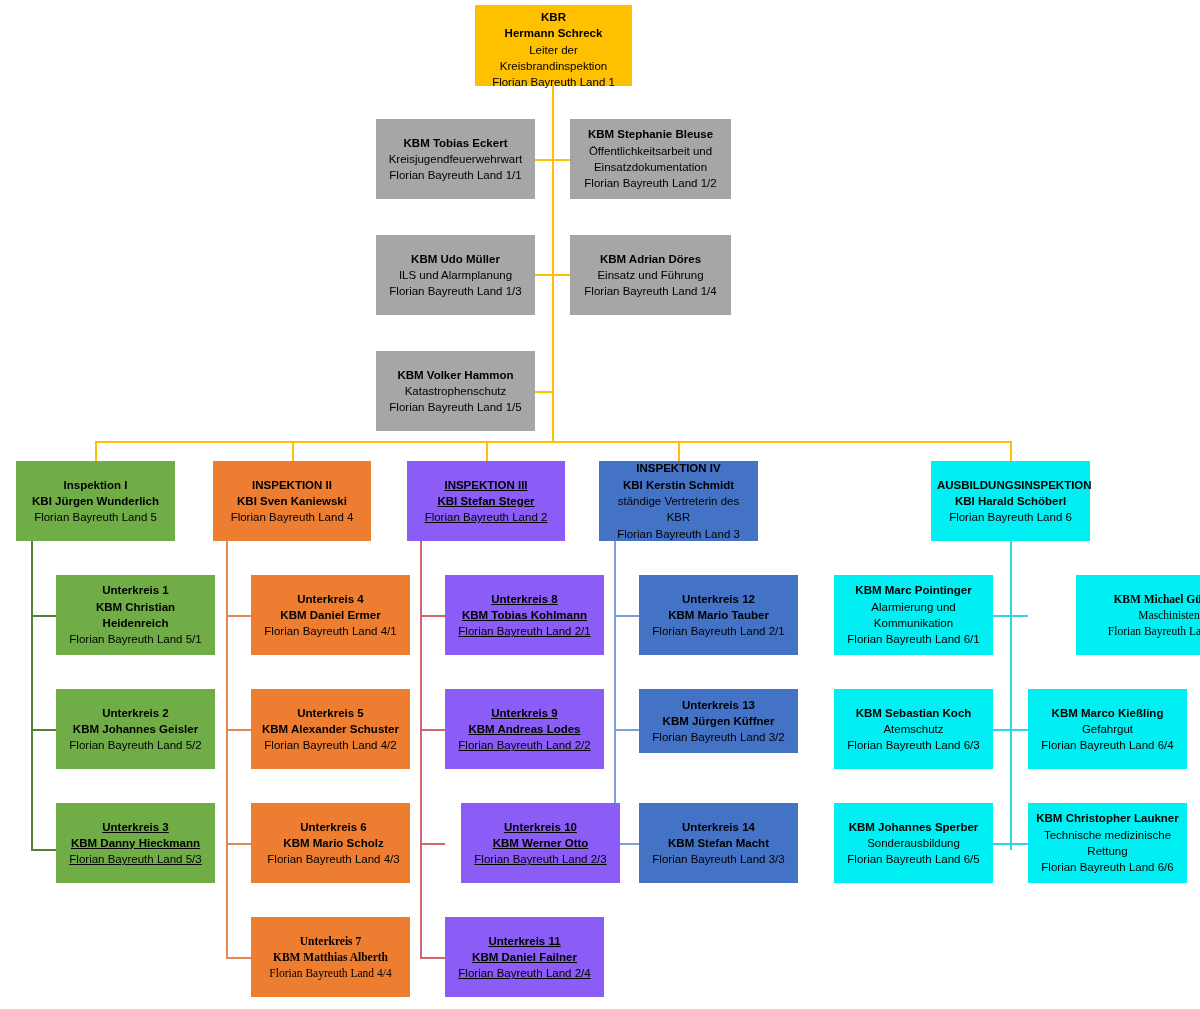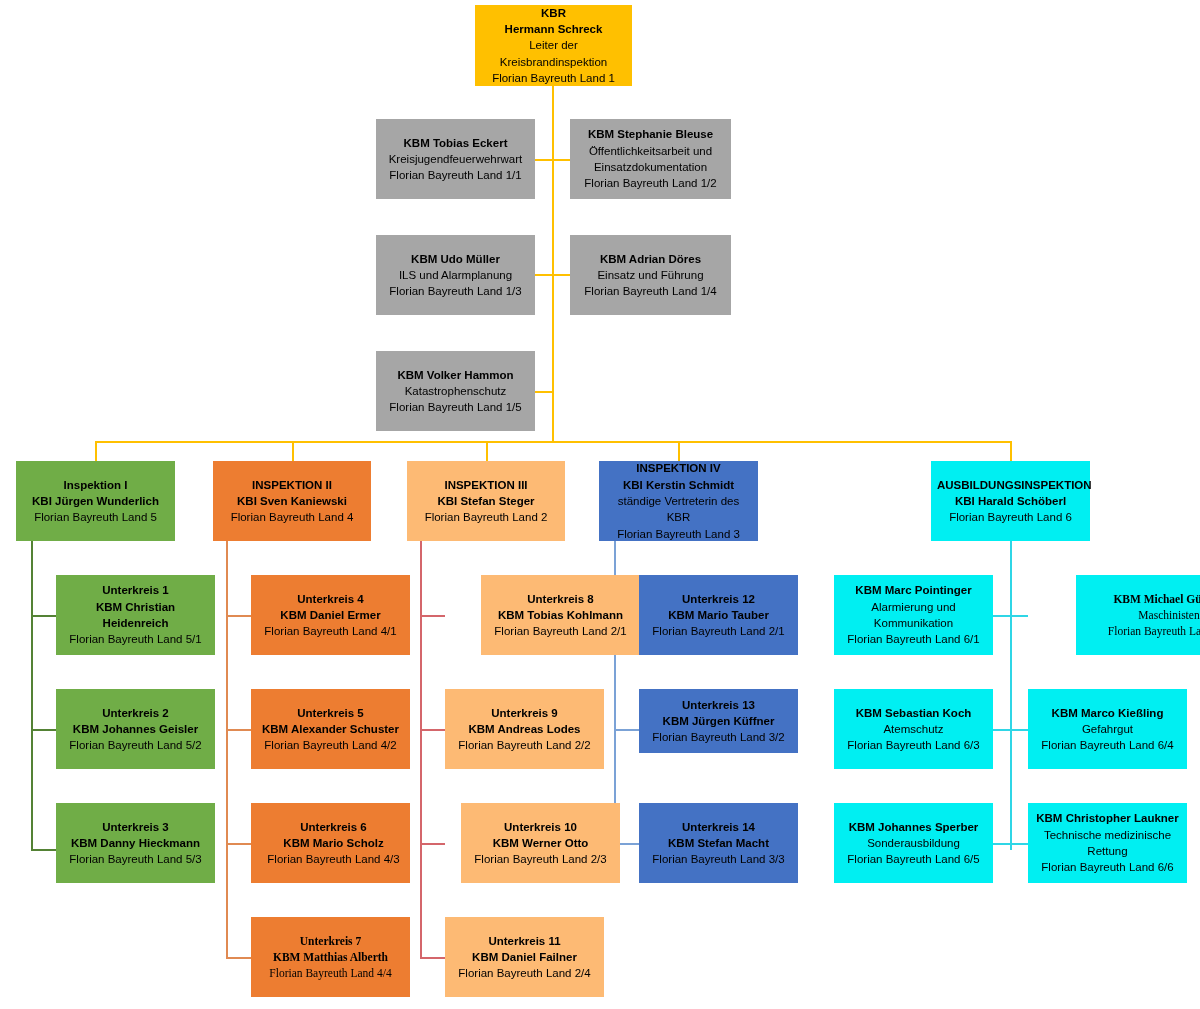--- a/index.html
+++ b/index.html
@@ -26,25 +26,25 @@
   .box .ln{display:block;width:100%;}
   .box .b{font-weight:bold;}
 
   
   .fs-root{font-size:11.5px;}
   .fs-gray{font-size:11.5px;}
   .fs-insp{font-size:11.5px;}
   .fs-sub{font-size:11.5px;}
 
   
-  .c-yellow{background:#FFC000;}
+  .c-yellow{background:#FFC000;justify-content:space-between;}
   .c-gray{background:#A6A6A6;}
   .c-green{background:#70AD47;}
   .c-orange{background:#ED7D31;}
-  .c-red{background:#fdba74;}
+  .c-red{background:#8b5cf6;text-decoration:underline;}
   .c-blue{background:#4472C4;}
   .c-cyan{background:#00EFF2;}
 
   
   .ln-v,.ln-h{position:absolute;}
   .ln-v{width:2px;}
   .ln-h{height:2px;}
   .k-yellow{background:#FFC000;}
   .k-green{background:#548235;}
   .k-orange{background:#E08A52;}
@@ -173,21 +173,21 @@
   <div class="box c-green fs-sub" style="left:56px;top:575px;width:159px;height:80px;">
     <span class="ln b">Unterkreis 1</span>
     <span class="ln b">KBM Christian Heidenreich</span>
     <span class="ln">Florian Bayreuth Land 5/1</span>
   </div>
   <div class="box c-green fs-sub" style="left:56px;top:689px;width:159px;height:80px;">
     <span class="ln b">Unterkreis 2</span>
     <span class="ln b">KBM Johannes Geisler</span>
     <span class="ln">Florian Bayreuth Land 5/2</span>
   </div>
-  <div class="box c-green fs-sub" style="left:56px;top:803px;width:159px;height:80px;">
+  <div class="box c-green fs-sub" style="left:56px;top:803px;width:159px;height:80px;text-decoration:underline;">
     <span class="ln b">Unterkreis 3</span>
     <span class="ln b">KBM Danny Hieckmann</span>
     <span class="ln">Florian Bayreuth Land 5/3</span>
   </div>
 
   <div class="box c-orange fs-sub" style="left:251px;top:575px;width:159px;height:80px;">
     <span class="ln b">Unterkreis 4</span>
     <span class="ln b">KBM Daniel Ermer</span>
     <span class="ln">Florian Bayreuth Land 4/1</span>
   </div>
@@ -200,21 +200,21 @@
     <span class="ln b">Unterkreis 6</span>
     <span class="ln b">KBM Mario Scholz</span>
     <span class="ln">Florian Bayreuth Land  4/3</span>
   </div>
   <div class="box c-orange fs-sub" style="left:251px;top:917px;width:159px;height:80px;font-family:Liberation Serif, serif;">
     <span class="ln b">Unterkreis 7</span>
     <span class="ln b">KBM Matthias Alberth</span>
     <span class="ln">Florian Bayreuth Land  4/4</span>
   </div>
 
-  <div class="box c-red fs-sub" style="left:445px;top:575px;width:159px;height:80px;margin-left:36px;">
+  <div class="box c-red fs-sub" style="left:445px;top:575px;width:159px;height:80px;">
     <span class="ln b">Unterkreis 8</span>
     <span class="ln b">KBM Tobias Kohlmann</span>
     <span class="ln">Florian Bayreuth Land  2/1</span>
   </div>
   <div class="box c-red fs-sub" style="left:445px;top:689px;width:159px;height:80px;">
     <span class="ln b">Unterkreis 9</span>
     <span class="ln b">KBM Andreas Lodes</span>
     <span class="ln">Florian Bayreuth Land 2/2</span>
   </div>
   <div class="box c-red fs-sub" style="left:445px;top:803px;width:159px;height:80px;margin-left:16px;">

